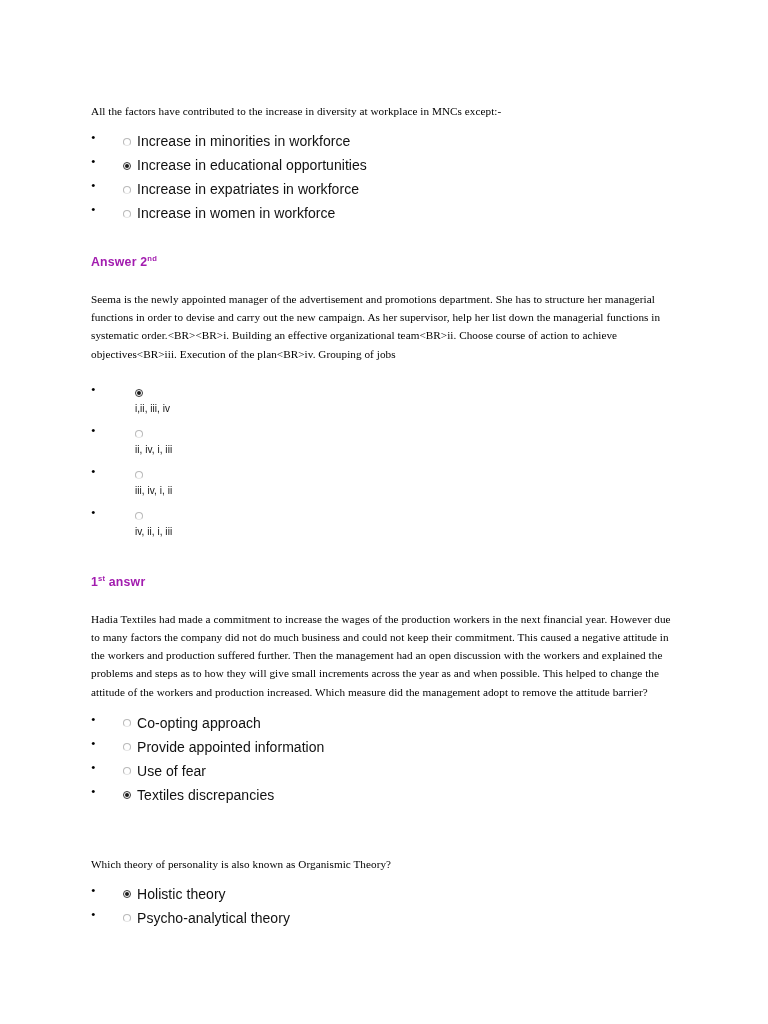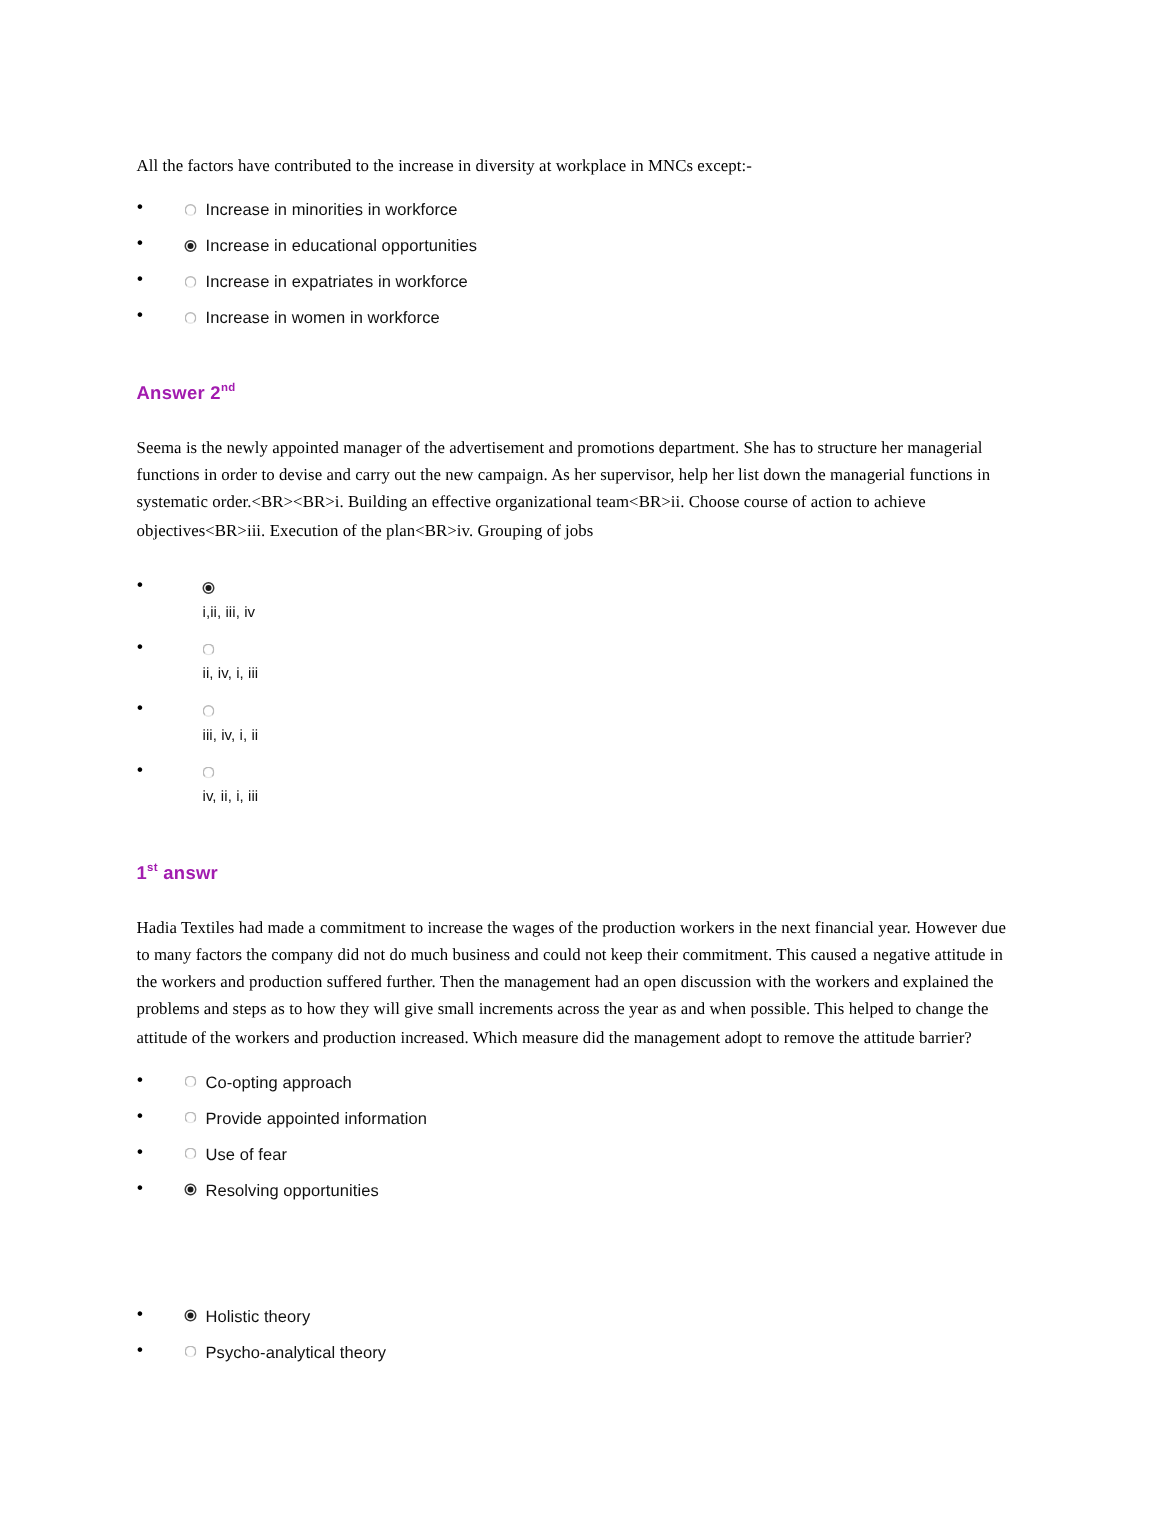--- a/index.html
+++ b/index.html
@@ -90,21 +90,21 @@
     white-space: nowrap;
   }
   .opt-inline .radio-wrap {
     display: inline-block;
     width: 24px;
     vertical-align: middle;
   }
   .opt-inline .opt-label {
     display: inline-block;
     font-family: "Liberation Sans", "DejaVu Sans", sans-serif;
-    font-size: 11px;
+    font-size: 14px;
     line-height: 13px;
     color: #111;
     vertical-align: middle;
     letter-spacing: 0.05px;
   }
 
   
   .opt-stacked {
     display: block;
     height: 41px;
@@ -275,29 +275,30 @@
         <span class="bullet">•</span>
         <span class="opt-inline">
           <span class="radio-wrap"><span class="radio off"><span class="ring"></span></span></span>
           <span class="opt-label">Use of fear</span>
         </span>
       </li>
       <li>
         <span class="bullet">•</span>
         <span class="opt-inline">
           <span class="radio-wrap"><span class="radio on"><span class="ring"></span><span class="dot"></span></span></span>
-          <span class="opt-label">Resolving opportunities</span>
+          <span class="opt-label">Textiles discrepancies</span>
         </span>
       </li>
     </ul>
 
 
     <div class="gap-lg"></div>
     <div class="gap-md"></div>
 
+    <p class="para q-single">Which theory of personality is also known as Organismic Theory?</p>
     <div class="gap-sm"></div>
     <ul class="opts">
       <li>
         <span class="bullet">•</span>
         <span class="opt-inline">
           <span class="radio-wrap"><span class="radio on"><span class="ring"></span><span class="dot"></span></span></span>
           <span class="opt-label">Holistic theory</span>
         </span>
       </li>
       <li>

